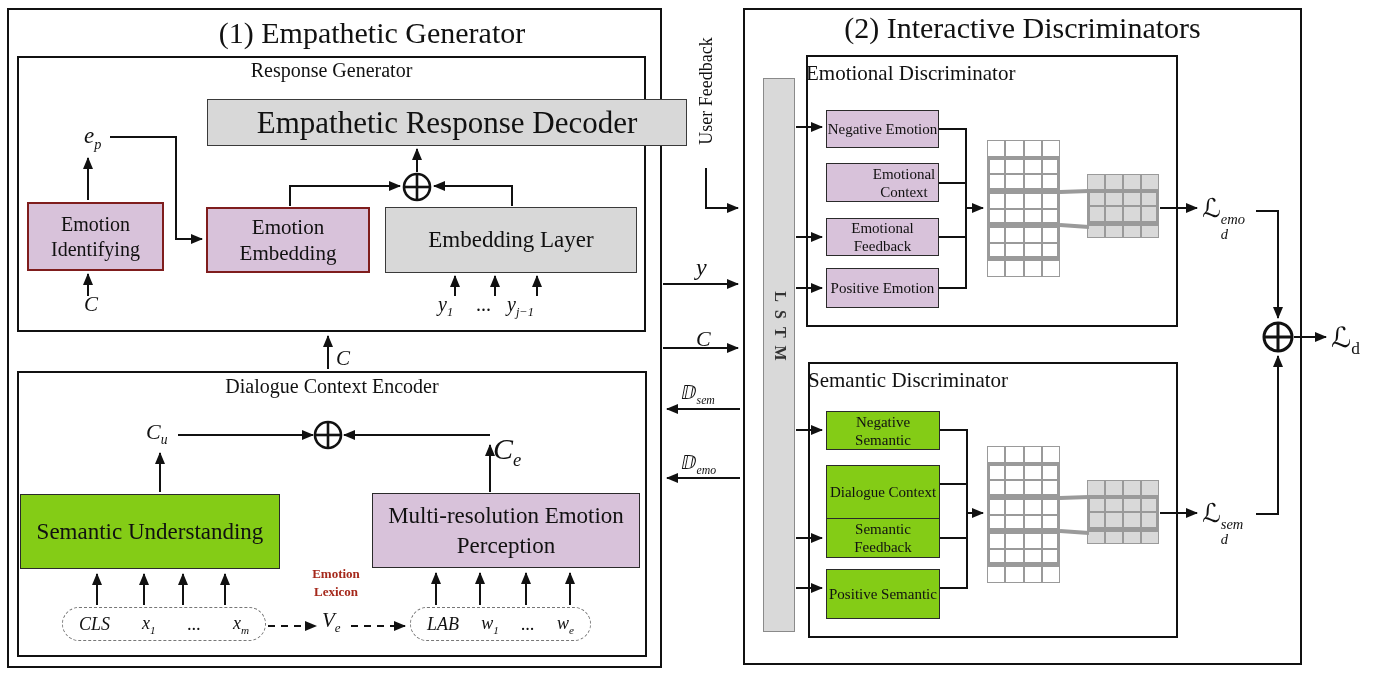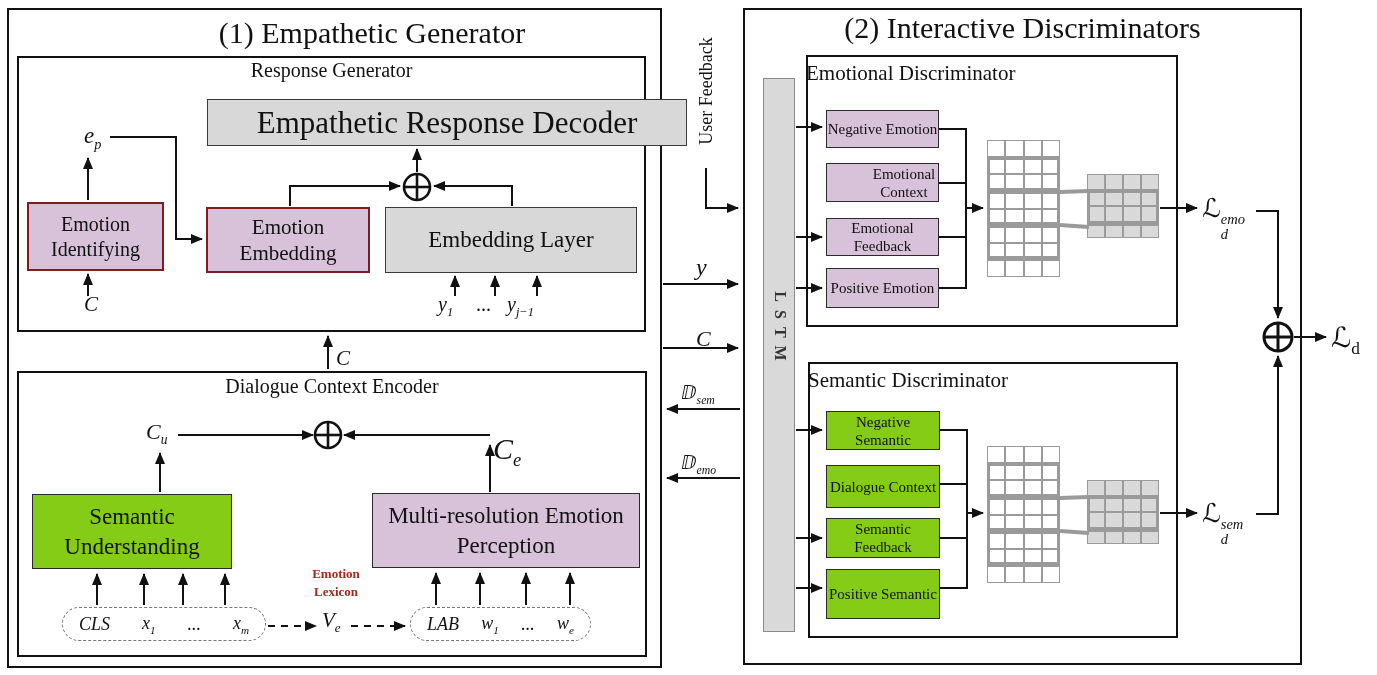--- a/index.html
+++ b/index.html
@@ -86,21 +86,21 @@
   <div class="box frame" style="left:17px;top:371px;width:630px;height:286px;"></div>
   <div class="title-mid" style="left:17px;top:375px;width:630px;">Dialogue Context Encoder</div>
 
   <div class="lbl math" style="left:146px;top:419px;font-size:22px;text-align:center;">
     <span class="mi">C</span><sub>u</sub>
   </div>
   <div class="lbl math" style="left:493px;top:412px;font-size:30px;margin-top:20px;">
     <span class="mi">C</span><sub>e</sub>
   </div>
 
-  <div class="box fill-blue vcent" style="left:32px;top:494px;width:200px;height:75px;font-size:23px;line-height:1.3;">
+  <div class="box fill-blue vcent" style="left:20px;top:494px;width:260px;height:75px;font-size:23px;line-height:1.3;">
     <span>Semantic Understanding</span>
   </div>
   <div class="box fill-pink-thin vcent" style="left:372px;top:493px;width:268px;height:75px;font-size:23px;line-height:1.3;">
     <span>Multi-resolution Emotion Perception</span>
   </div>
 
   <div class="lbl redtxt" style="left:296px;top:565px;width:80px;white-space:normal;">
     <span>Emotion</span><br>
     <span>Lexicon</span>
   </div>
@@ -219,21 +219,21 @@
         <span>d</span>
       </span>
   </div>
 
   <div class="box frame" style="left:808px;top:362px;width:370px;height:276px;"></div>
   <div class="title-sm" style="left:808px;top:368px;width:370px;">Semantic Discriminator</div>
 
   <div class="box fill-blue vcent" style="left:826px;top:411px;width:114px;height:39px;font-size:15px;line-height:1.2;">
     <span>Negative Semantic</span>
     </div>
-  <div class="box fill-blue vcent" style="left:826px;top:465px;width:114px;height:43px;font-size:15px;line-height:1.2;">
+  <div class="box fill-blue vcent" style="left:826px;top:465px;width:114px;height:54px;font-size:15px;line-height:1.2;">
     <span>Dialogue Context</span>
     </div>
   <div class="box fill-blue vcent" style="left:826px;top:518px;width:114px;height:40px;font-size:15px;line-height:1.2;">
     <span>Semantic Feedback</span>
     </div>
   <div class="box fill-blue vcent" style="left:826px;top:569px;width:114px;height:50px;font-size:15px;line-height:1.2;">
     <span>Positive Semantic</span>
     </div>
 
   <div class="grid white" style="left: 987px; top: 446px; width: 73px; height: 137px; display: grid; grid-template-columns: repeat(4, 1fr); grid-template-rows: repeat(8, 1fr);">

